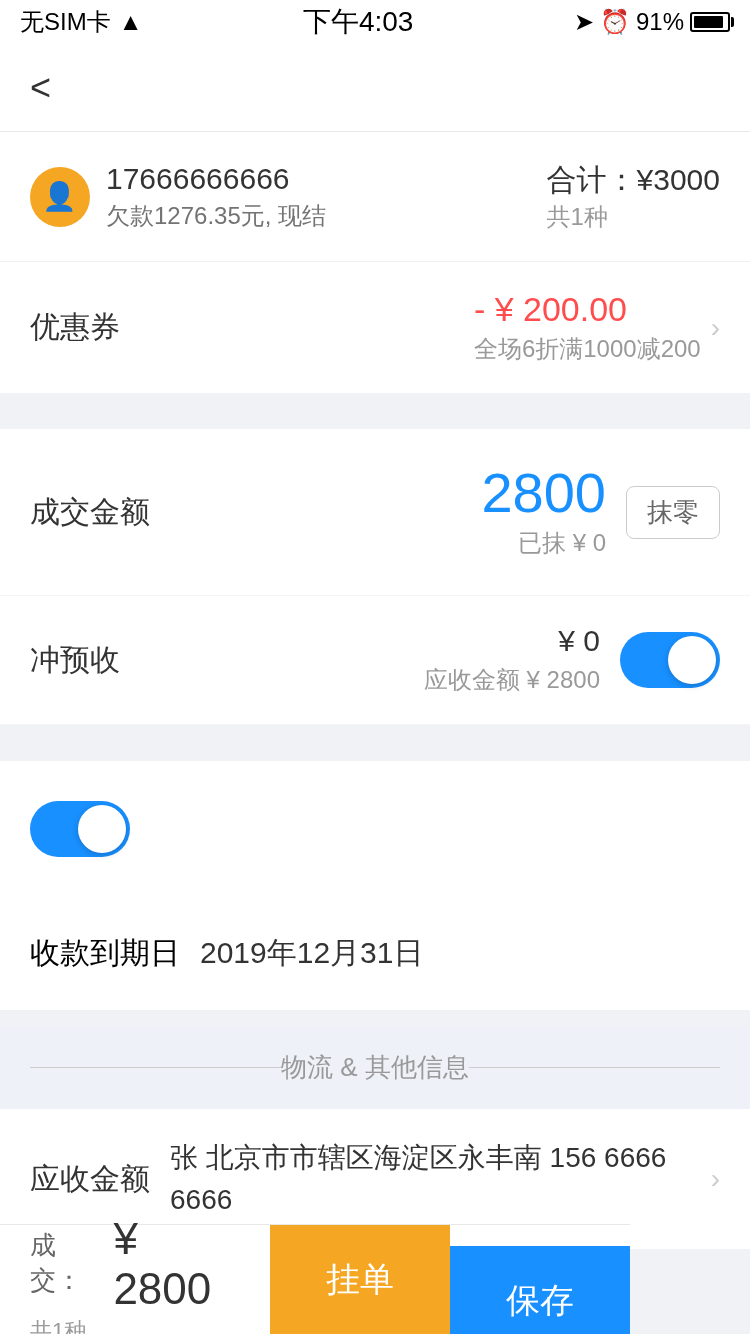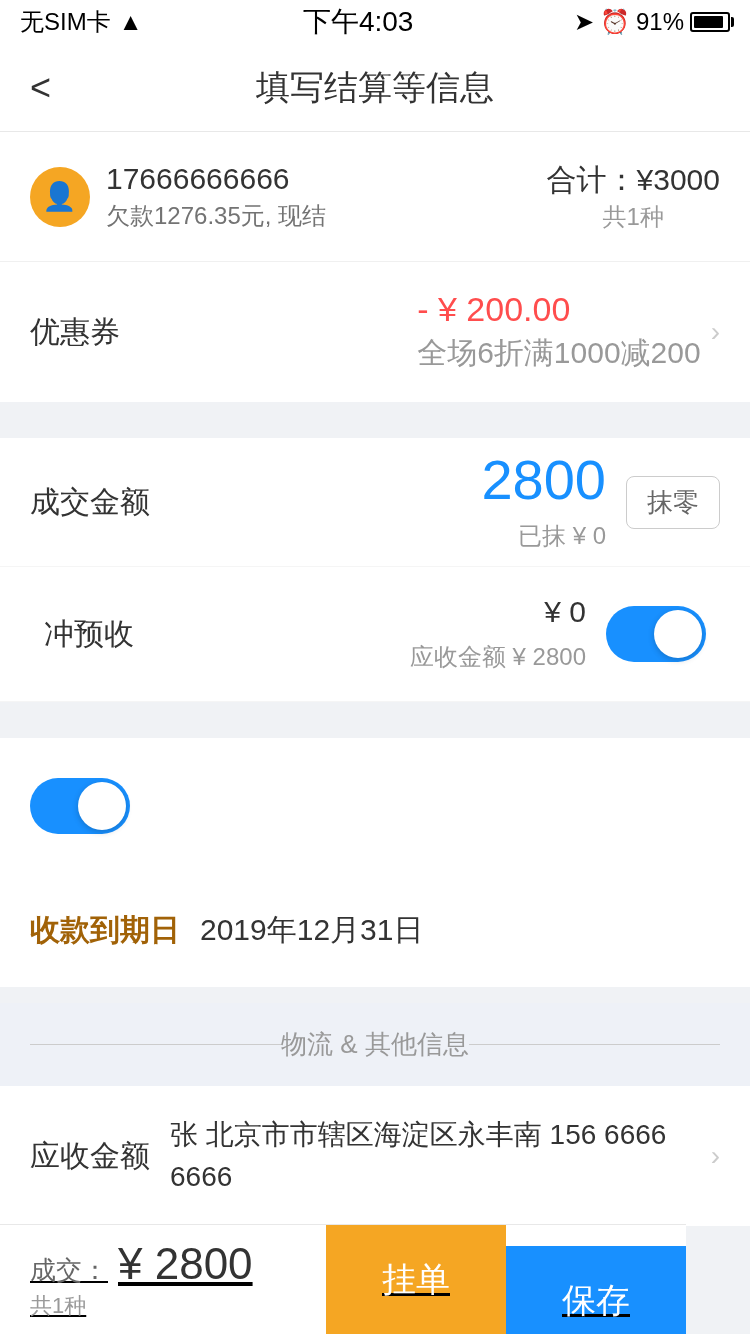--- a/index.html
+++ b/index.html
@@ -78,68 +78,68 @@
       background: #fff;
     }
     .customer-left { display: flex; align-items: center; gap: 16px; }
     .avatar {
       width: 60px; height: 60px; border-radius: 50%; background: #f5a623;
       display: flex; align-items: center; justify-content: center;
       color: #fff; font-size: 28px; flex-shrink: 0;
     }
     .customer-info .name { font-size: 30px; font-weight: 500; color: #333; }
     .customer-info .sub { font-size: 24px; color: #737373; margin-top: 4px; }
-    .customer-right { text-align: center; }
+    .customer-right { text-align: left; }
     .customer-right .total-amount { font-size: 30px; color: #333; font-weight: 500; }
     .customer-right .count { font-size: 24px; color: #999; }
 
     
     .coupon-row {
       display: flex;
       align-items: center;
       justify-content: space-between;
       padding: 28px 30px;
       background: #fff;
       border-top: 1px solid #f0f0f0;
     }
     .coupon-label { font-size: 30px; color: #333; }
     .coupon-right { display: flex; align-items: center; gap: 10px; }
     .coupon-discount { font-size: 34px; color: #ff4d4d; font-weight: 500; }
-    .coupon-desc { font-size: 30px; color: #999; margin-top: 4px; text-align: right; }
+    .coupon-desc { font-size: 24px; color: #999; margin-top: 4px; text-align: right; }
     .chevron-right { color: #ccc; font-size: 28px; }
 
     
     .gray-divider { height: 20px; background: #f0f2f5; }
 
     
     .form-section { background: #fff; margin-bottom: 16px; }
     .form-row {
       display: flex;
       align-items: center;
       justify-content: space-between;
-      padding: 14px 30px;
+      padding: 36px 30px;
       border-bottom: 1px solid #f5f5f5;
       min-height: 90px;
     }
     .form-row:last-child { border-bottom: none; }
     .form-label { font-size: 30px; color: #333; }
     .form-value-block { display: flex; align-items: center; gap: 20px; }
     .amount-value { font-size: 56px; color: #1890ff; font-weight: 500; line-height: 1; }
     .round-btn {
       border: 1px solid #ccc; border-radius: 8px; padding: 8px 20px;
       font-size: 26px; color: #666; background: #fff; cursor: pointer;
     }
-    .sub-text { font-size: 24px; color: #999; margin-top: 12px; text-align: right; }
+    .sub-text { font-size: 24px; color: #999; margin-top: 6px; text-align: right; }
 
     
     .row-with-toggle {
       display: flex;
       align-items: center;
       justify-content: space-between;
-      padding: 28px 44px;
+      padding: 28px 30px;
       background: #fff;
       border-bottom: 1px solid #f5f5f5;
     }
     .row-right { display: flex; flex-direction: column; align-items: flex-end; gap: 6px; }
     .row-right-inner { display: flex; align-items: center; gap: 20px; }
 
     
     .toggle {
       width: 100px; height: 56px; border-radius: 28px; background: #1890ff;
       position: relative; cursor: pointer; flex-shrink: 0;
@@ -159,21 +159,21 @@
     }
 
     
     .due-date-row {
       display: flex;
       align-items: center;
       padding: 36px 30px;
       background: #fff;
       gap: 20px;
     }
-    .due-date-label { font-size: 30px; color: #a16207; font-weight: bold; }
+    .due-date-label { font-size: 30px; color: #000000; }
     .due-date-value { font-size: 30px; color: #333; }
 
     
     .text-divider {
       display: flex;
       align-items: center;
       padding: 24px 30px;
       background: #eef1f7;
     }
     .text-divider-line { flex: 1; height: 1px; background: #ccc; }
@@ -191,27 +191,26 @@
     .address-value { font-size: 28px; color: #333; flex: 1; line-height: 1.5; }
 
     
     .empty-space { height: 200px; background: #f0f2f5; }
 
     
     .bottom-bar {
       position: fixed;
       bottom: 0;
       left: 0;
-      width: 686px;
+      width: 630px;
       height: 110px;
       background: #fff;
       display: flex;
       align-items: center;
       border-top: 1px solid #e8e8e8;
-      text-decoration: underline;
     }
     .bottom-summary {
       flex: 1;
       padding: 0 30px;
     }
     .bottom-summary .deal-row { display: flex; align-items: baseline; gap: 10px; }
     .bottom-summary .deal-label { font-size: 26px; color: #666; }
     .bottom-summary .deal-amount { font-size: 44px; color: #333; font-weight: 500; }
     .bottom-summary .count-row { font-size: 22px; color: #999; margin-top: 2px; }
     .btn-hang {
@@ -250,21 +249,20 @@
     <span>⏰</span>
     <span>91%</span>
     <div class="battery-icon">
       <div class="battery-fill"></div>
     </div>
   </div>
 </div>
 
 <div class="header">
   <div class="back-btn">&lt;</div>
-  <div class="header-title">填写结算等信息</div>
 </div>
 
 <div class="content">
 
   <div class="section">
     <div class="customer-row">
       <div class="customer-left">
         <div class="avatar">👤</div>
         <div class="customer-info">
           <div class="name">17666666666</div>

